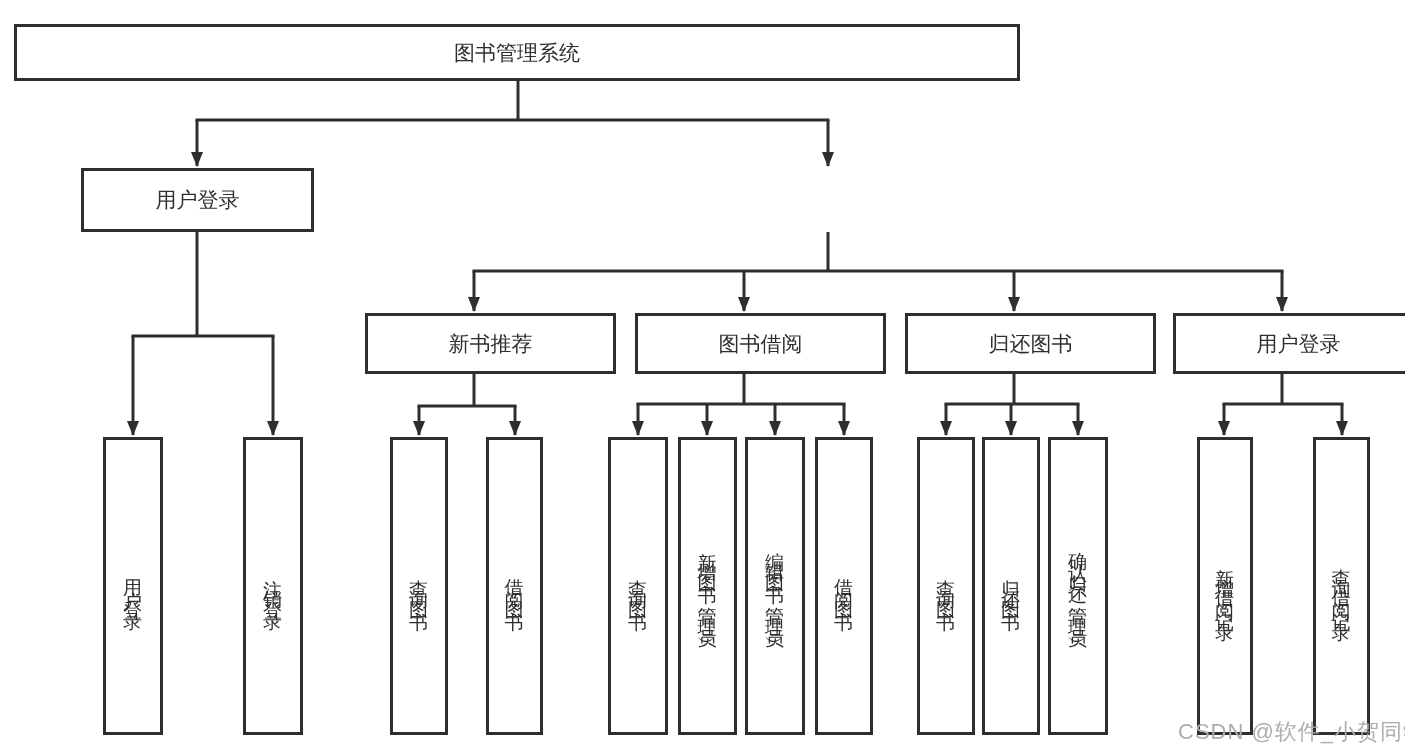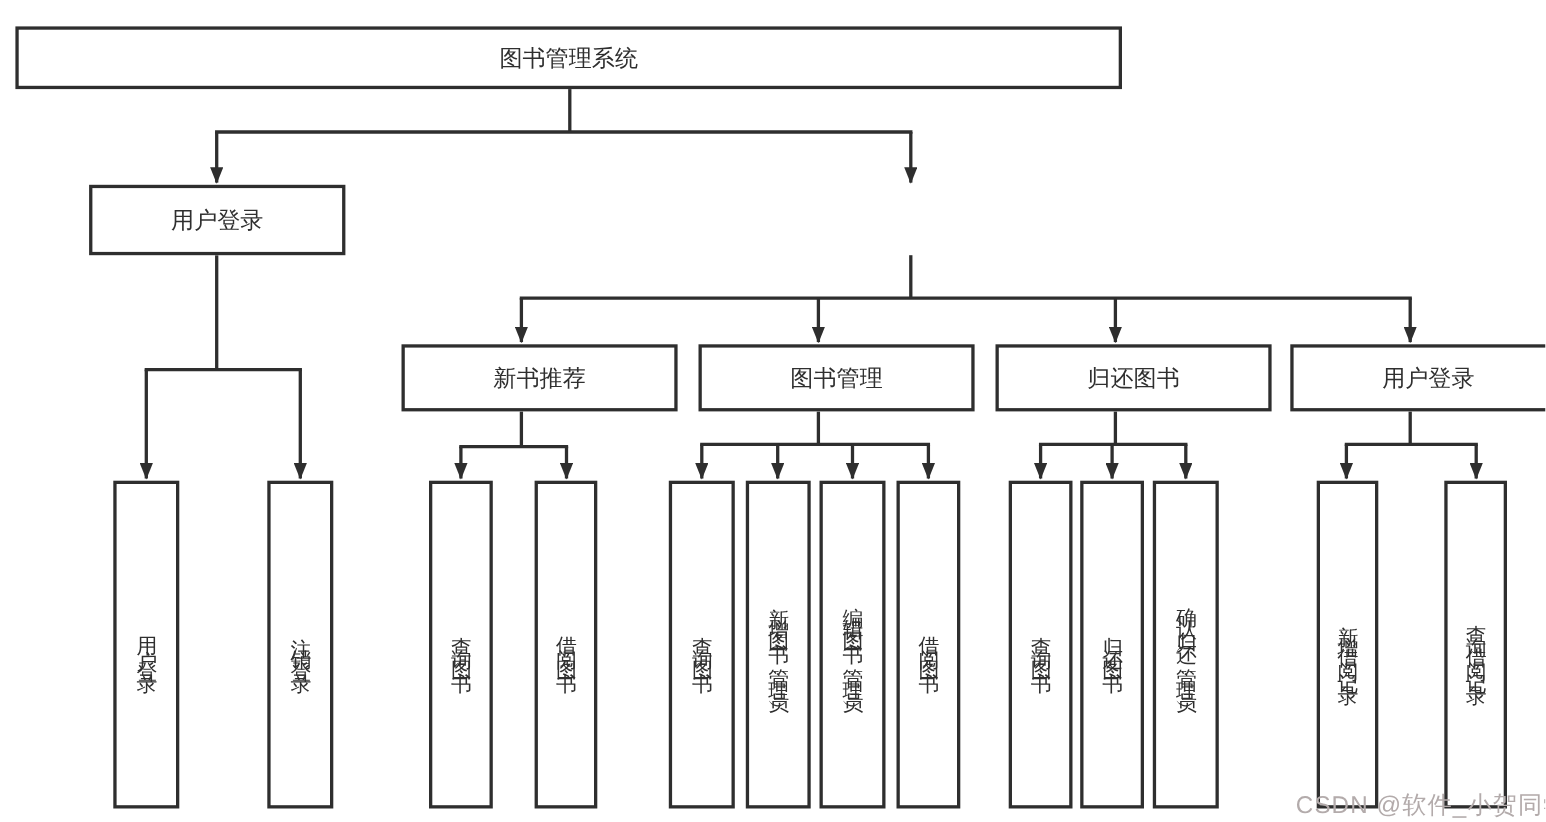--- a/index.html
+++ b/index.html
@@ -103,21 +103,21 @@
   </div>
 
   <div class="box lvl2" style="left:81px">
     <span>用户登录</span>
   </div>
 
   <div class="box lvl3" style="left:365px">
     <span>新书推荐</span>
   </div>
   <div class="box lvl3" style="left:635px">
-    <span>图书管理</span>
+    <span>图书借阅</span>
   </div>
   <div class="box lvl3" style="left:905px">
     <span>归还图书</span>
   </div>
   <div class="box lvl3" style="left:1173px">
     <span>用户登录</span>
   </div>
 
   <div class="box leaf" style="left:103px;width:60px">
     <span class="vtext">用户登录</span>

